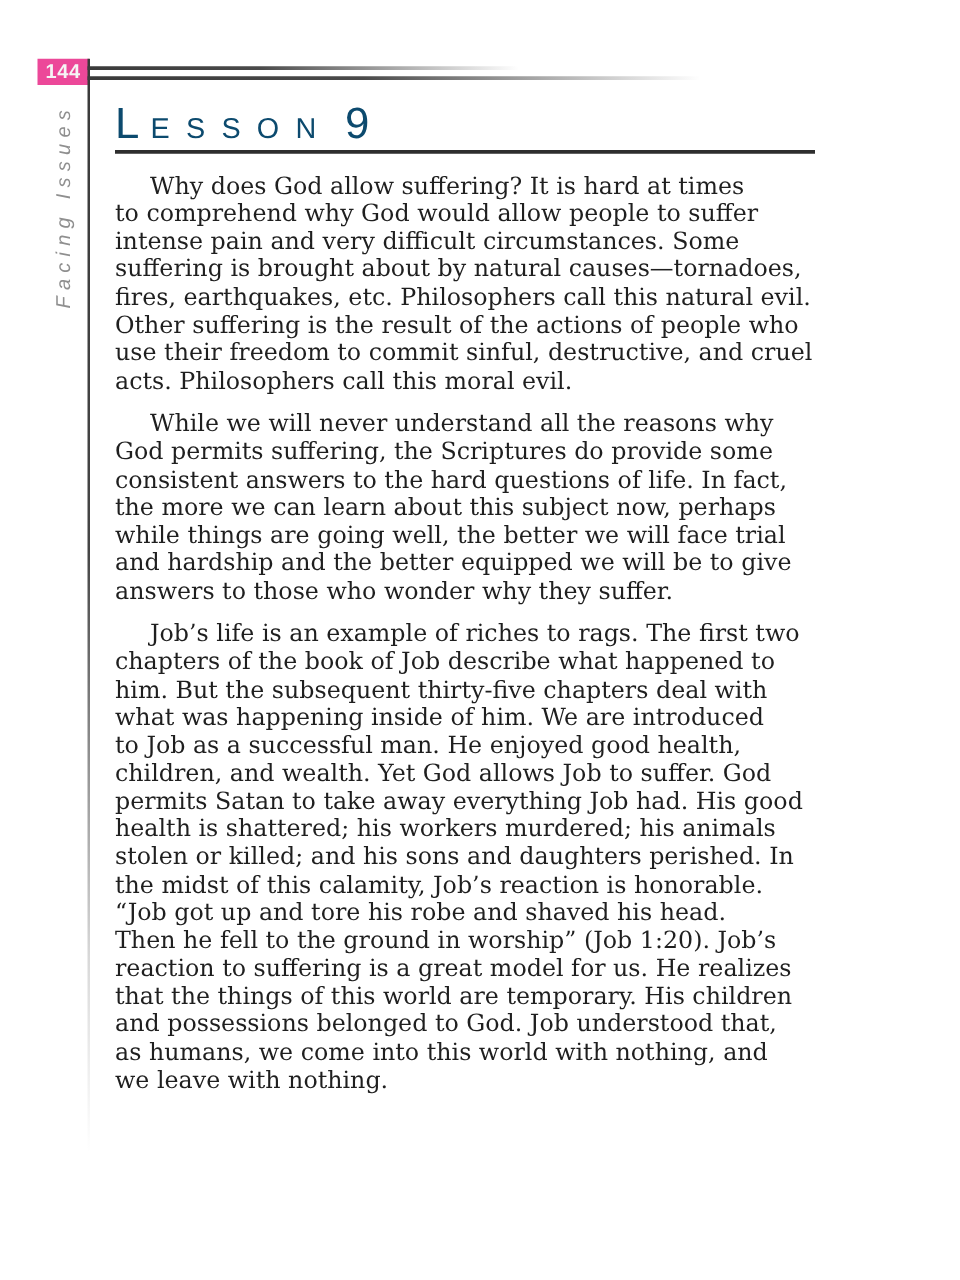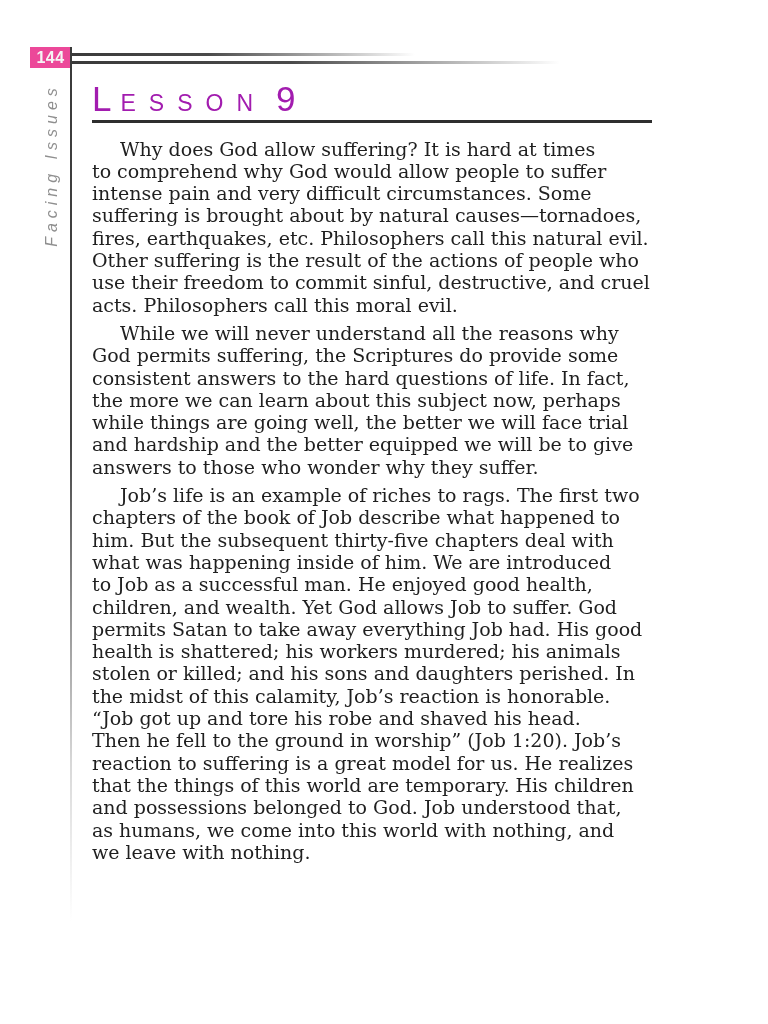--- a/index.html
+++ b/index.html
@@ -72,21 +72,21 @@
     letter-spacing: 5px;
   }
   
   .content {
     position: absolute;
     left: 92px;
     top: 82px;
     width: 610px;
   }
   .lesson-line {
-    color: #a21caf;
+    color: #0c4a6e;
     white-space: nowrap;
     line-height: 34px;
     height: 34px;
   }
   .lesson-initial {
     font-size: 35px;
     letter-spacing: 9px;
   }
   .lesson-rest {
     font-size: 23px;
@@ -113,21 +113,21 @@
     white-space: pre-line;
   }
   .body-text {
     margin-top: 15px;
     font-family: "DejaVu Serif", "Liberation Serif", serif;
     font-size: 19px;
     line-height: 22.3px;
     color: #1f1f1f;
   }
   .body-text p {
-    margin: 0 0 6px 0;
+    margin: 12px 0 6px 0;
     white-space: pre-line;
     text-indent: 28px;
   }
 </style>
 </head>
 <body>
 
 <div class="page">
 
   <div class="page-number">144</div>

